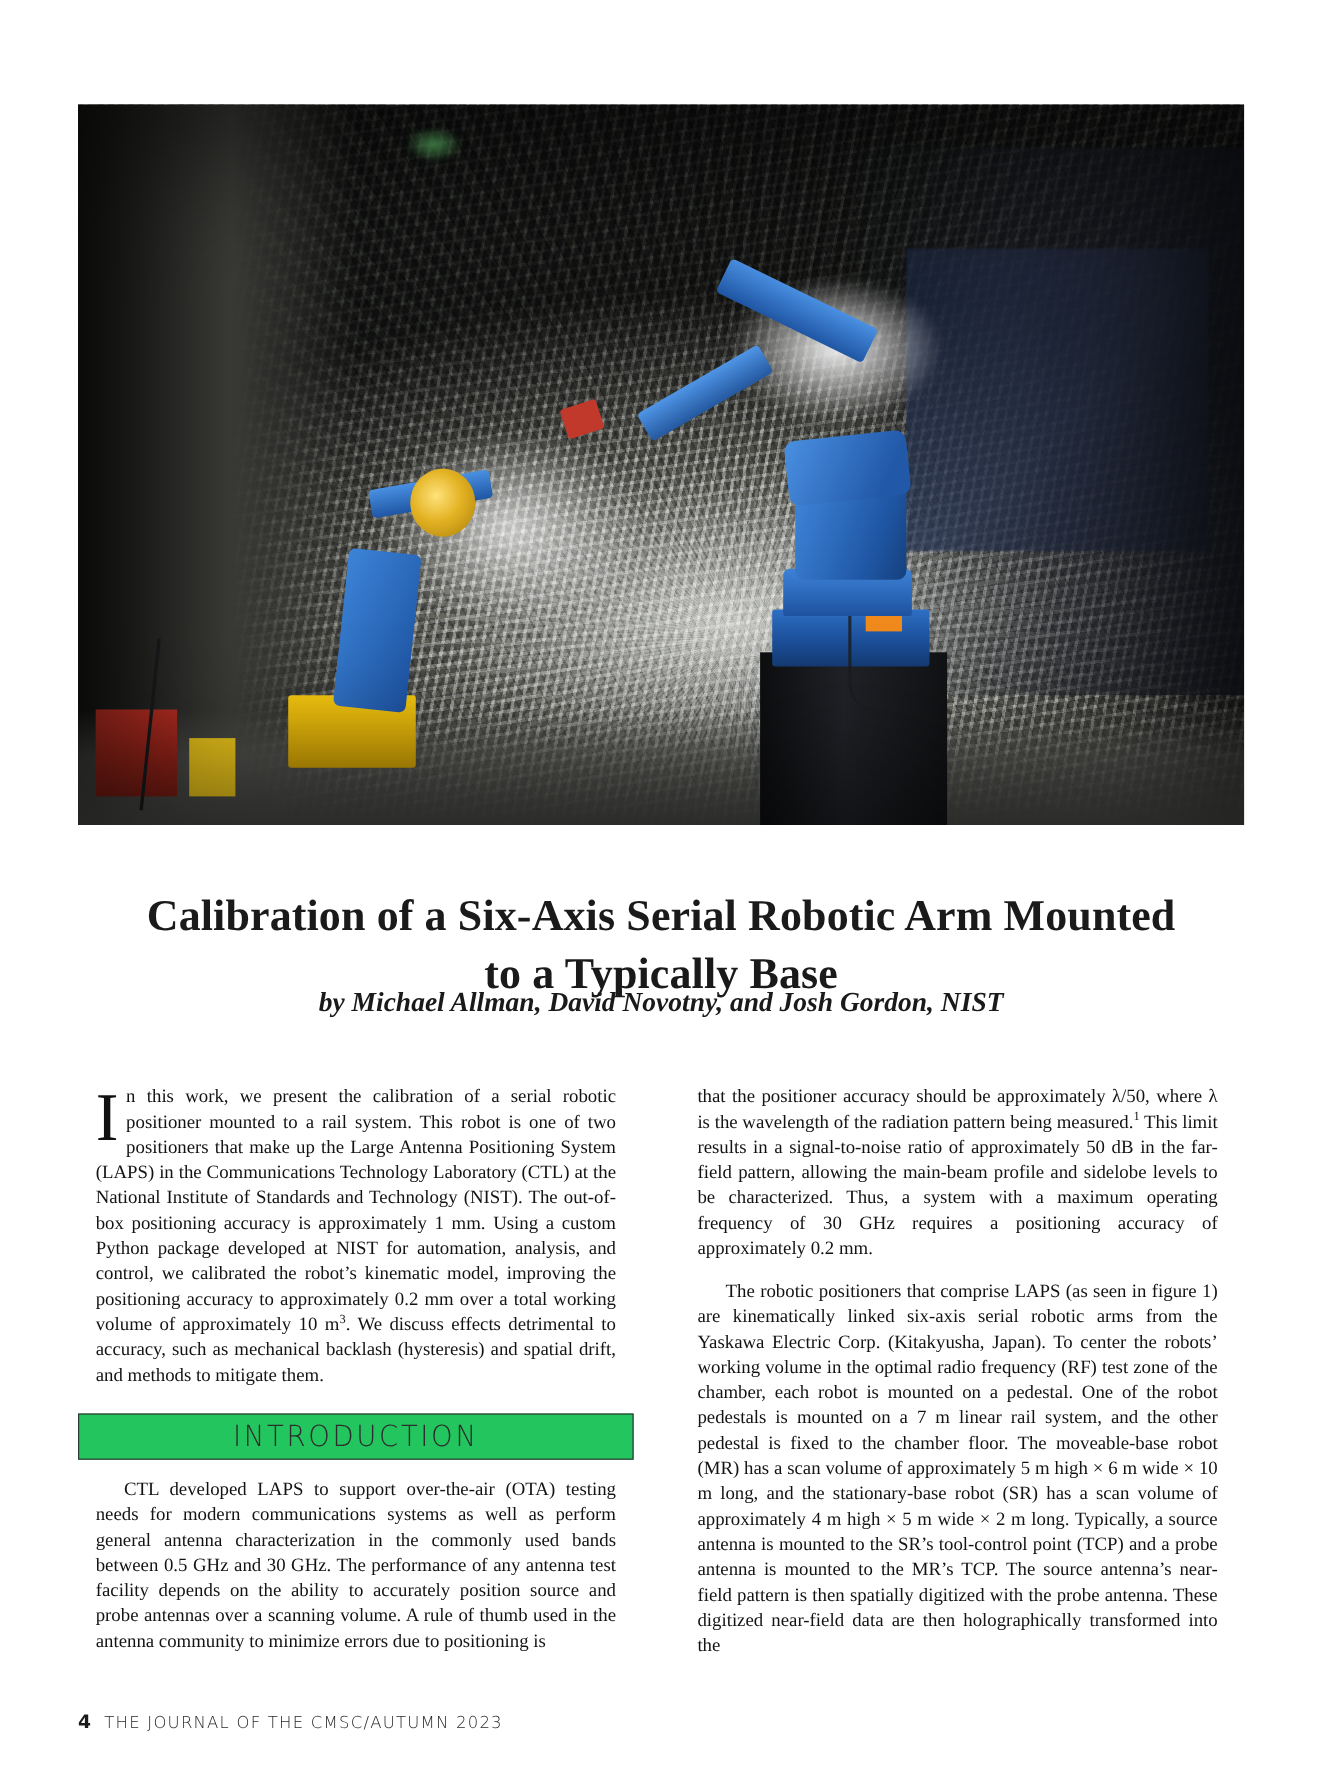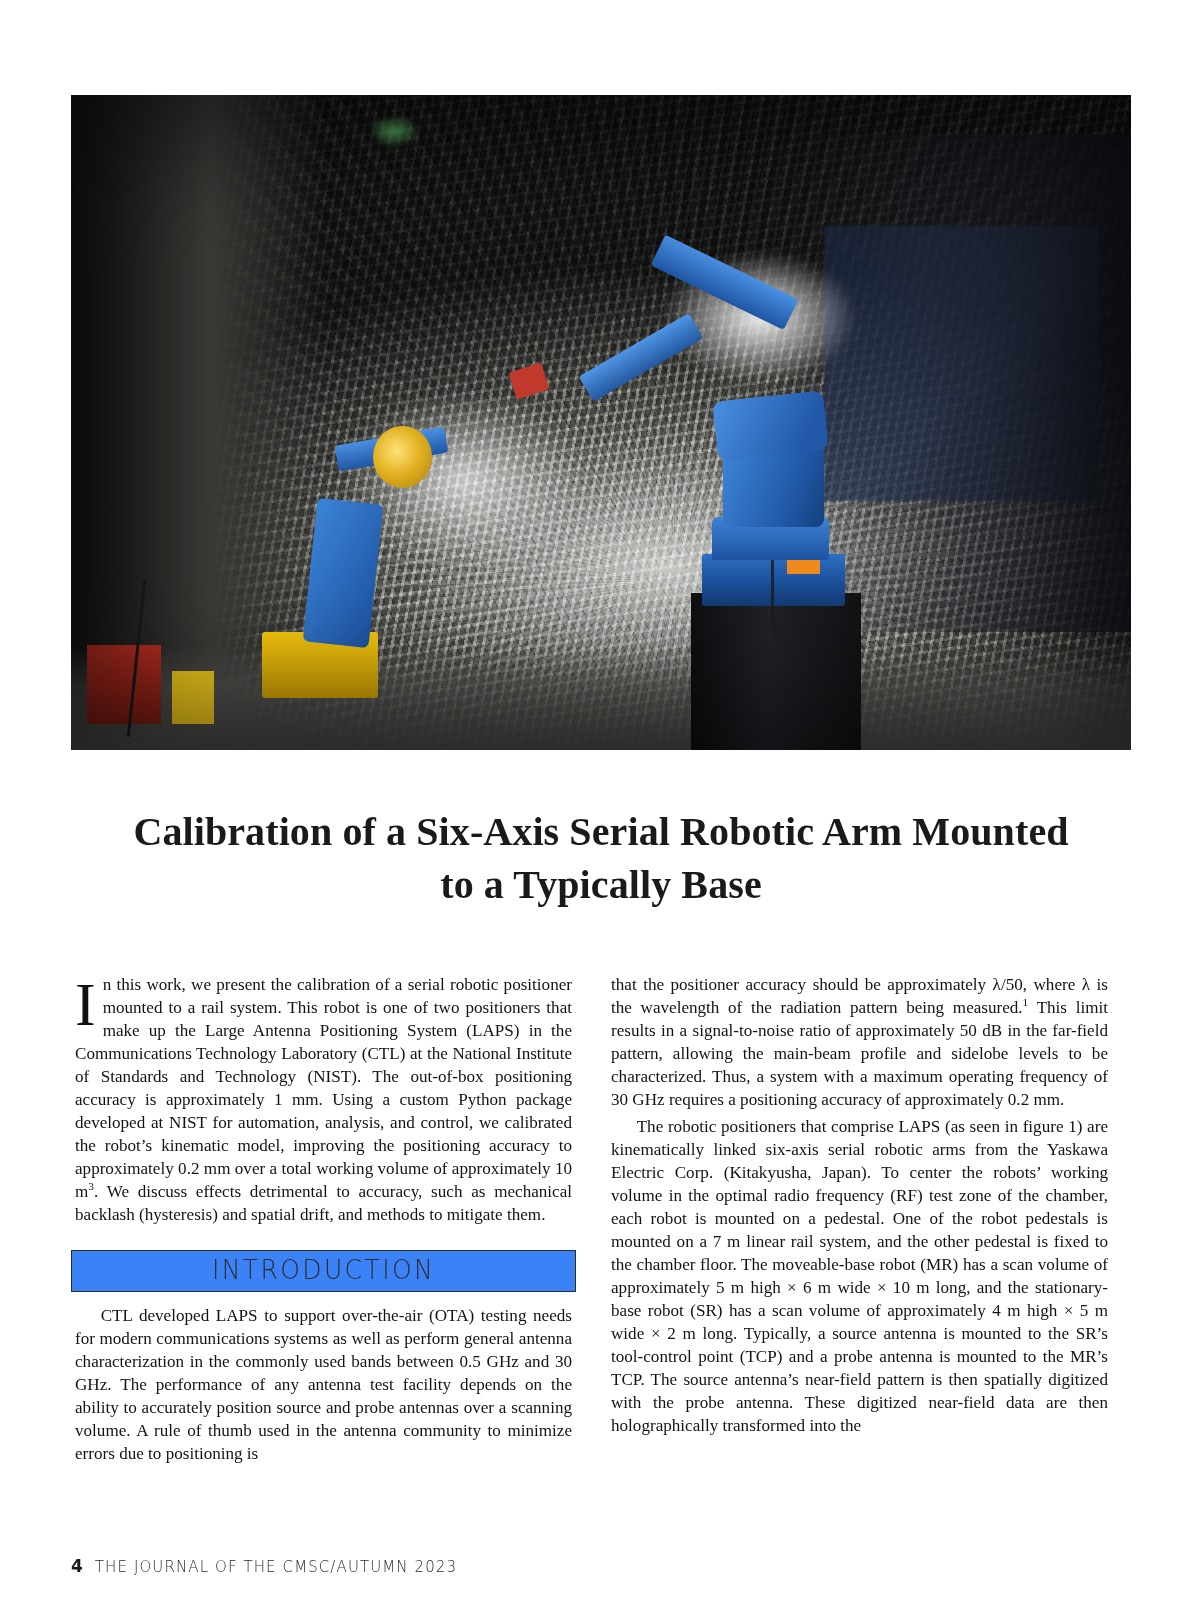--- a/index.html
+++ b/index.html
@@ -234,44 +234,44 @@
   .col {
     position: absolute;
     top: 0;
     width: 505px;
     font-size: 17.1px;
     line-height: 1.345;
     text-align: justify;
     color: #131313;
   }
   .col-left  { left: 0; }
-  .col-right { left: 536px; }
+  .col-right { left: 547px; }
 
   .col p {
-    margin: 4px;
+    margin: 16px;
     text-indent: 1.5em;
     hyphens: auto;
   }
   .col p.first { text-indent: 0; }
 
   .dropcap::first-letter {
     float: left;
     font-size: 62px;
     line-height: 0.84;
     padding: 4px 7px 0 0;
     font-family: "Liberation Serif", "DejaVu Serif", serif;
     color: #111;
   }
 
   sup { font-size: 0.66em; vertical-align: super; line-height: 0; }
 
   
   .section-banner {
     margin: 23px 0 13px 0;
-    background: #3b82f6;
+    background: #22c55e;
     border: 1px solid #2d2d2d;
     height: 40px;
     display: flex;
     align-items: center;
     justify-content: center;
   }
   .section-banner-label {
     font-family: "DejaVu Sans", "Liberation Sans", sans-serif;
     font-weight: 300;
     font-size: 25px;
@@ -344,20 +344,21 @@
       <div class="tripod"></div>
       <div class="hero-vignette"></div>
     </div>
   </figure>
 
   <h1 class="title">
     <span>Calibration of a Six-Axis Serial Robotic Arm Mounted</span><br>
     <span>to a Typically Base</span>
   </h1>
 
+  <div class="byline">by Michael Allman, David Novotny, and Josh Gordon, NIST</div>
 
   <div class="columns">
 
     <div class="col col-left">
       <p class="first dropcap"><span>I</span><span>n this work, we present the calibration of a serial robotic positioner mounted to a rail system. This robot is one of two positioners that make up the Large Antenna Positioning System (LAPS) in the Communications Technology Laboratory (CTL) at the National Institute of Standards and Technology (NIST). The out-of-box positioning accuracy is approximately 1 mm. Using a custom Python package developed at NIST for automation, analysis, and control, we calibrated the robot’s kinematic model, improving the positioning accuracy to approximately 0.2 mm over a total working volume of approximately 10 m</span><sup>3</sup><span>. We discuss effects detrimental to accuracy, such as mechanical backlash (hysteresis) and spatial drift, and methods to mitigate them.</span></p>
 
       <div class="section-banner">
         <span class="section-banner-label">INTRODUCTION</span>
       </div>
 

